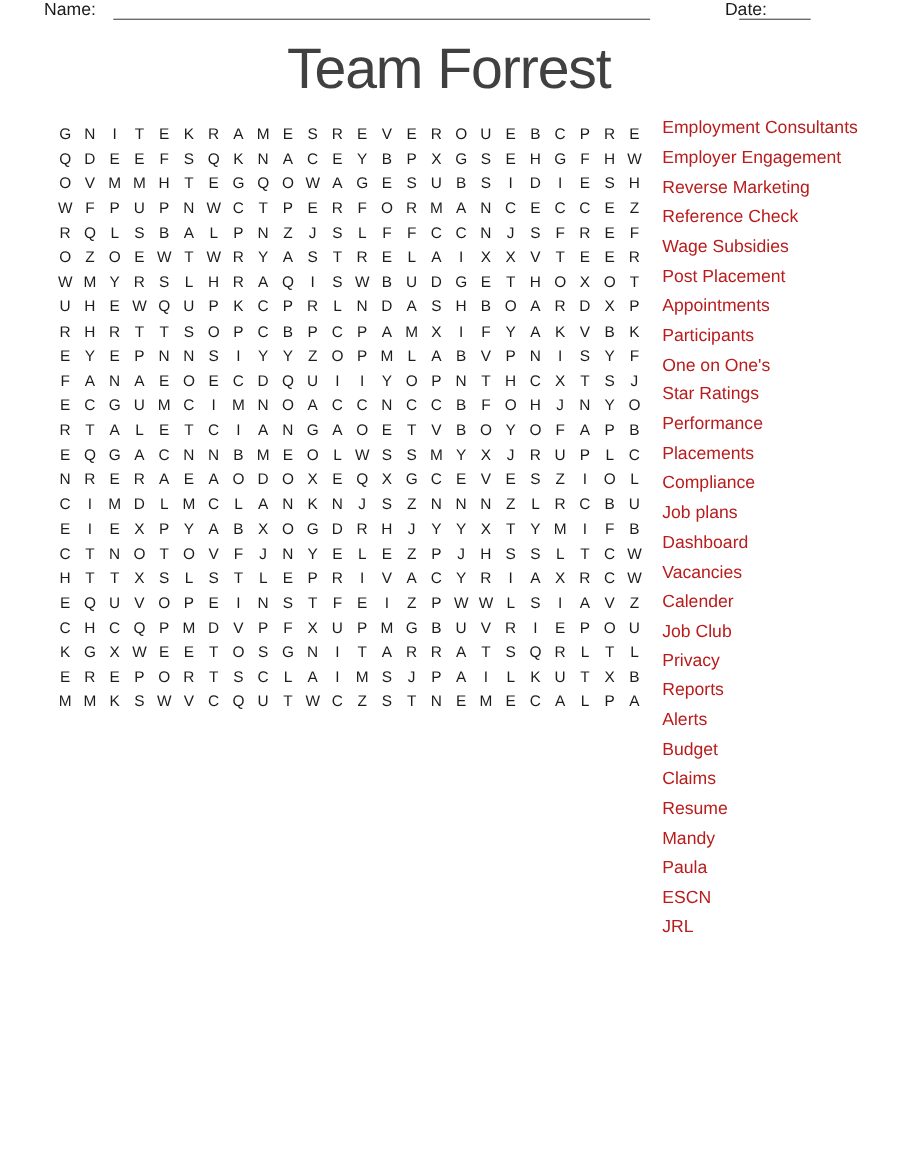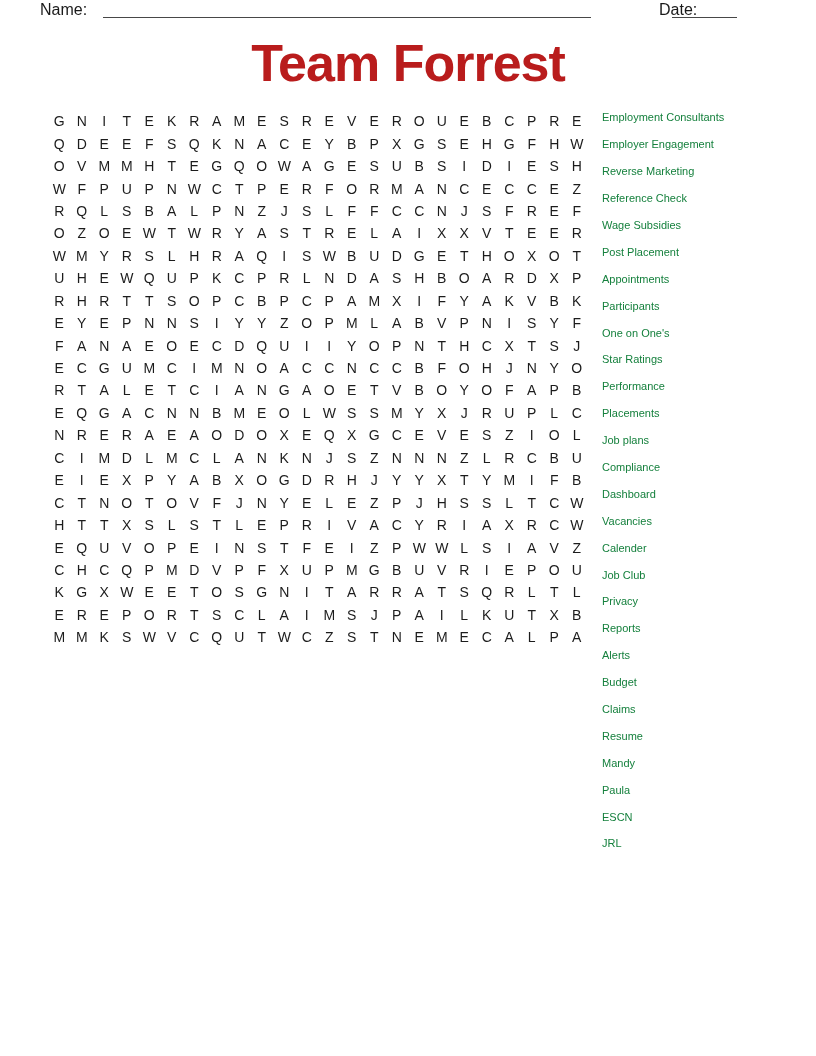--- a/index.html
+++ b/index.html
@@ -34,23 +34,23 @@
   .date-line { left: 672px; width: 65px; }
   
   .title {
     position: absolute;
     top: 33px;
     left: 0;
     right: 0;
     margin: 0;
     text-align: center;
     font-size: 52px;
-    font-weight: 700;
+    font-weight: 400;
     letter-spacing: -1px;
-    color: #b91c1c;
+    color: #404040;
   }
   
   .grid {
     position: absolute;
     left: 48px;
     top: 110px;
     display: grid;
     grid-template-columns: repeat(24, 22.5px);
     grid-auto-rows: 22.45px;
   }
@@ -64,22 +64,22 @@
   
   .words {
     position: absolute;
     left: 602px;
     top: 104px;
   }
   .word {
     height: 26.9px;
     display: flex;
     align-items: center;
-    font-size: 11px;
-    color: #15803d;
+    font-size: 16px;
+    color: #b91c1c;
     white-space: nowrap;
   }
 </style>
 </head>
 <body>
 
 <div class="page">
 
   <span class="hdr-label name-label">Name:</span>
   <span class="write-line name-line"></span>
@@ -674,22 +674,22 @@
       <div class="word">Reverse Marketing</div>
       <div class="word">Reference Check</div>
       <div class="word">Wage Subsidies</div>
       <div class="word">Post Placement</div>
       <div class="word">Appointments</div>
       <div class="word">Participants</div>
       <div class="word">One on One's</div>
       <div class="word">Star Ratings</div>
       <div class="word">Performance</div>
       <div class="word">Placements</div>
+      <div class="word">Compliance</div>
       <div class="word">Job plans</div>
-      <div class="word">Compliance</div>
       <div class="word">Dashboard</div>
       <div class="word">Vacancies</div>
       <div class="word">Calender</div>
       <div class="word">Job Club</div>
       <div class="word">Privacy</div>
       <div class="word">Reports</div>
       <div class="word">Alerts</div>
       <div class="word">Budget</div>
       <div class="word">Claims</div>
       <div class="word">Resume</div>

